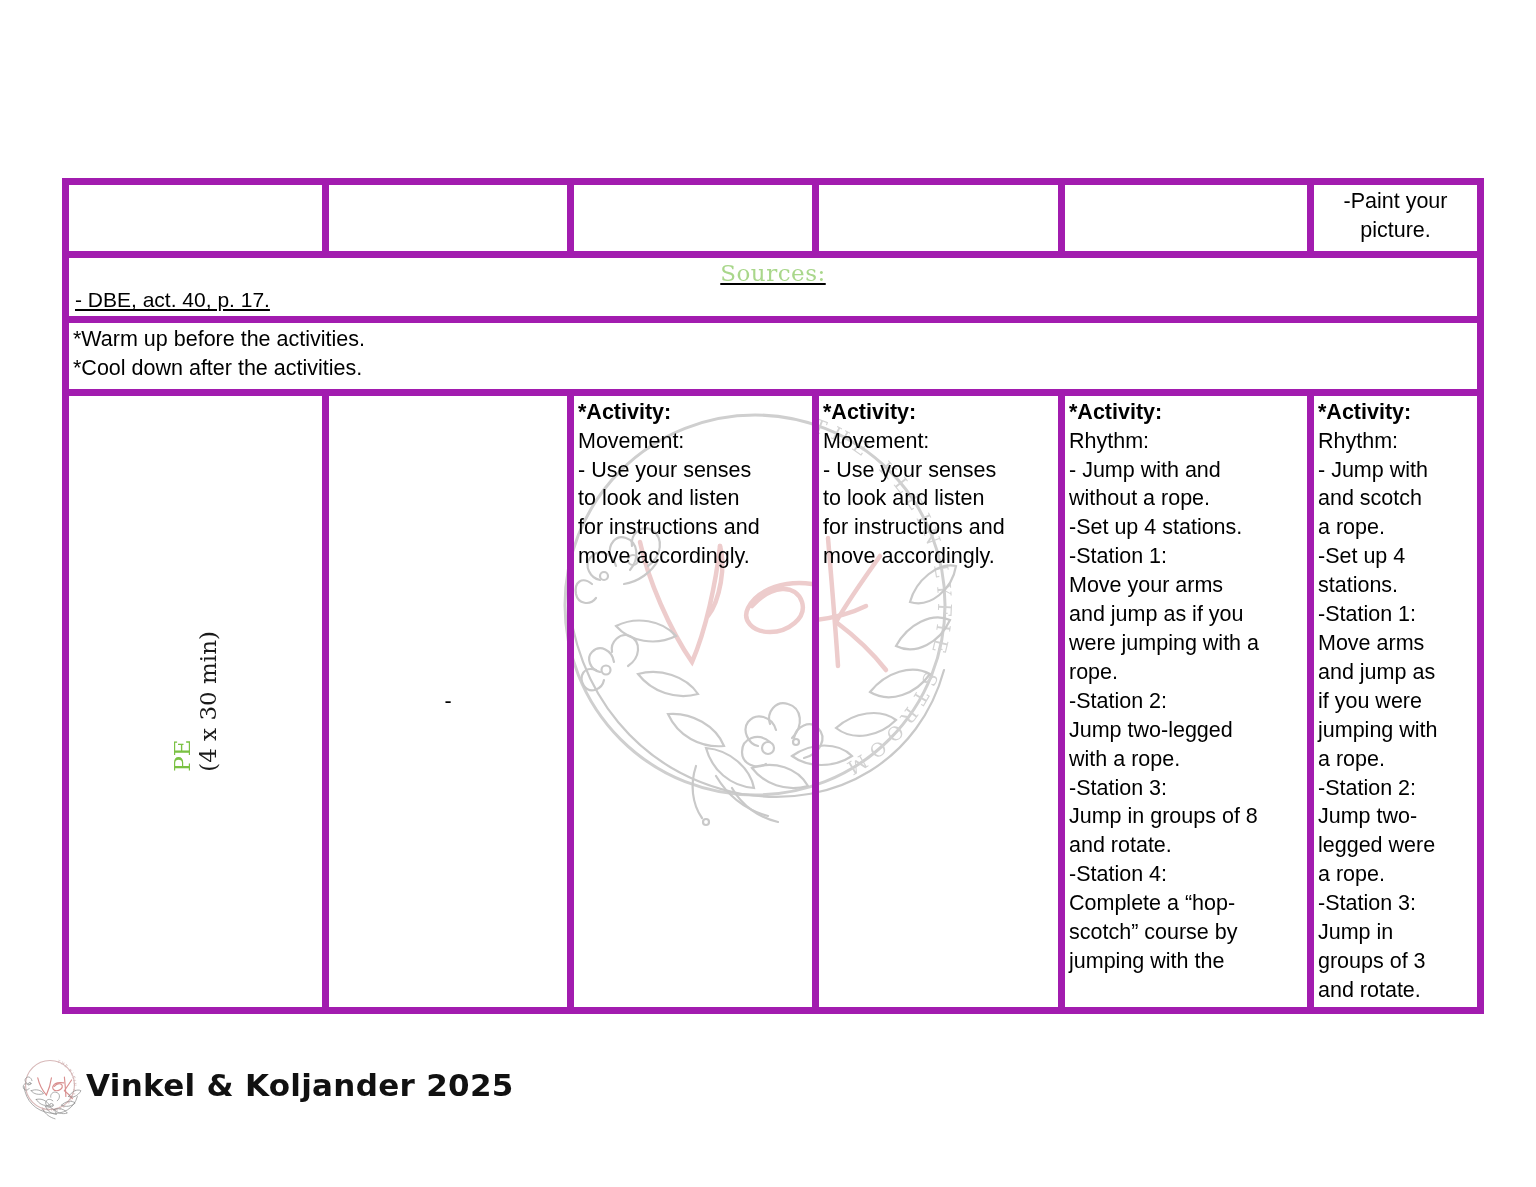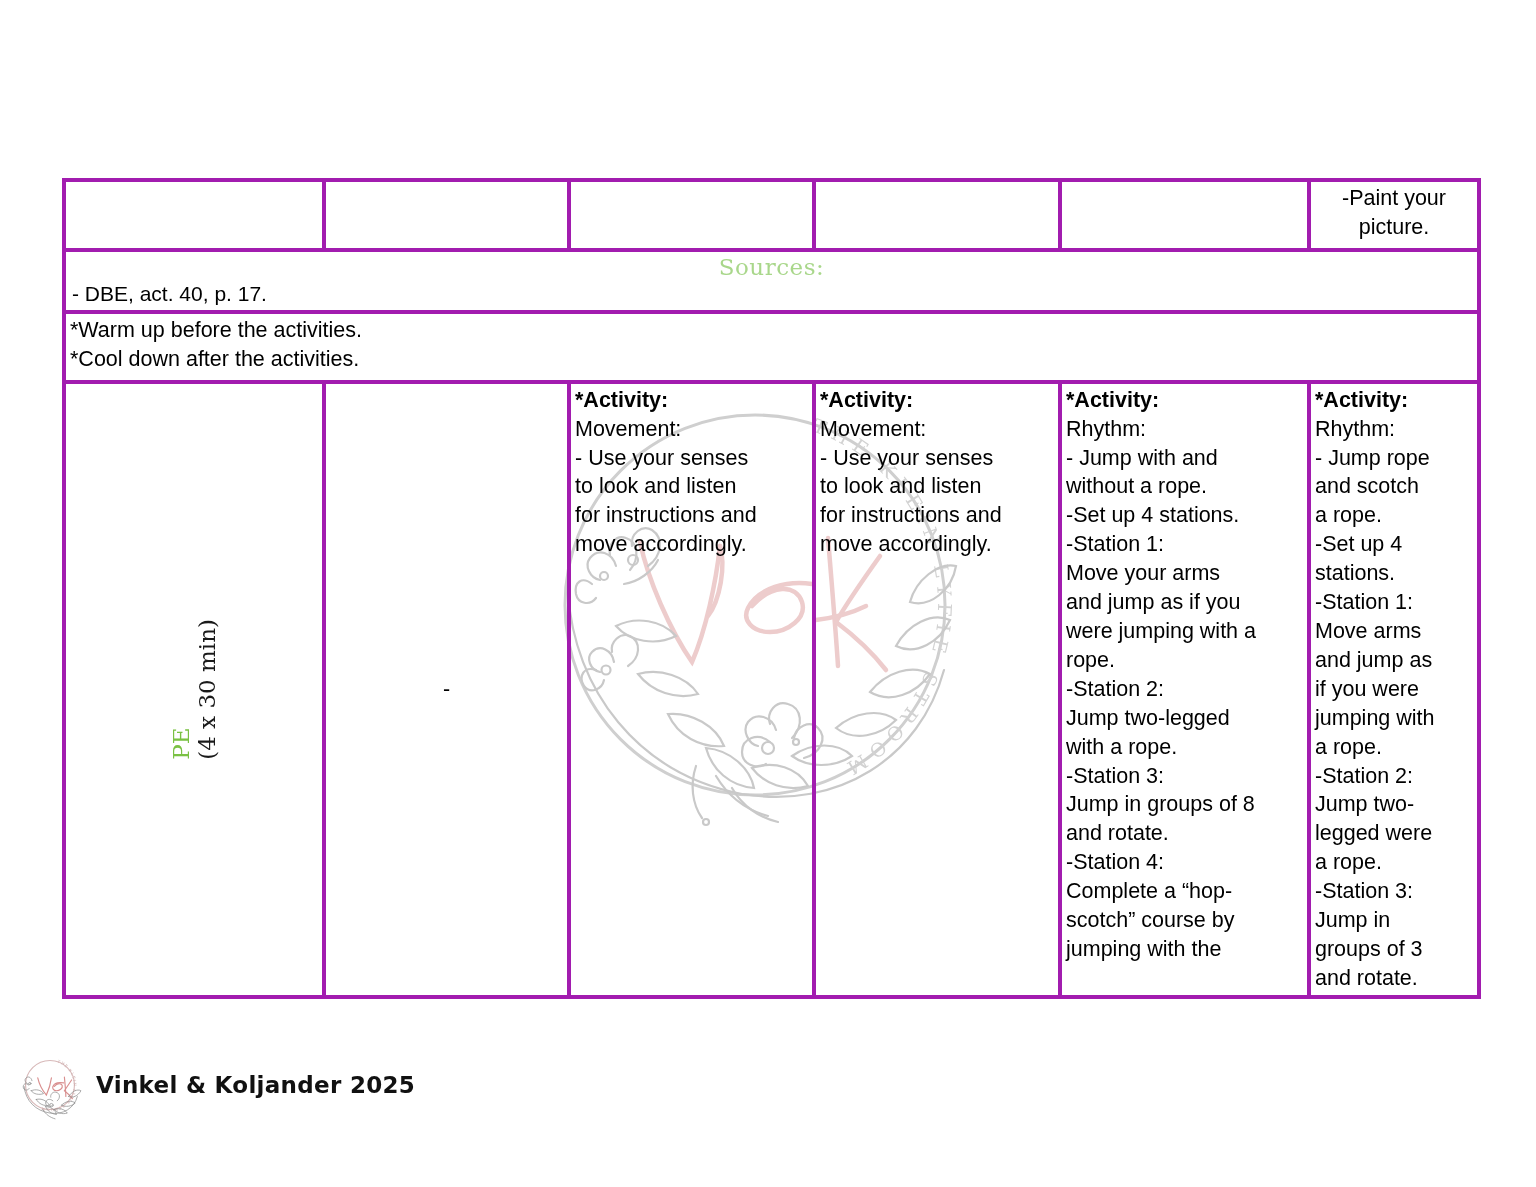--- a/index.html
+++ b/index.html
@@ -34,41 +34,41 @@
     width: 1415px;
     z-index: 2;
   }
   table.plan {
     border-collapse: collapse;
     table-layout: fixed;
     width: 1415px;
     background: transparent;
   }
   table.plan td {
-    border: 4px solid #a21caf;
+    border: 7px solid #a21caf;
     vertical-align: top;
     padding: 2px 4px;
     font-size: 21.5px;
     line-height: 1.345;
     color: #000000;
     background: transparent;
     margin-top: 27px;
   }
   
   col.c1 { width: 260px; }
   col.c2 { width: 245px; }
   col.c3 { width: 245px; }
   col.c4 { width: 246px; }
   col.c5 { width: 249px; }
   col.c6 { width: 170px; }
   .row-blank td { height: 62px; }
   .paint-cell { text-align: center; }
 
   
-  .sources-row td { height: 48px; padding-top: 1px; padding-bottom: 2px; }
+  .sources-row td { height: 48px; padding-top: 1px; padding-bottom: 2px; text-decoration: underline; }
   .sources-title {
     text-align: center;
     color: #a9d78b;
     font-family: "DejaVu Serif", serif;
     font-size: 23px;
     letter-spacing: 0.5px;
     line-height: 1.15;
     font-weight: 400;
   }
   .sources-line {
@@ -114,23 +114,23 @@
     left: 0;
     top: 1040px;
     width: 1536px;
     height: 90px;
     display: flex;
     align-items: center;
     z-index: 3;
   }
   #footer-logo { margin-left: 14px; width: 72px; height: 72px; }
   #footer-text {
-    margin-left: 10px;
+    margin-left: 0;
     font-family: "DejaVu Sans", sans-serif;
-    font-size: 23px;
+    font-size: 31px;
     font-weight: bold;
     color: #111111;
     letter-spacing: 0.3px;
   }
 </style>
 </head>
 <body>
 
 <svg id="watermark" viewBox="0 0 470 470" xmlns="http://www.w3.org/2000/svg">
   <defs>
@@ -292,21 +292,21 @@
           <div class="col-text act-body">and rotate.</div>
           <div class="col-text act-body">-Station 4:</div>
           <div class="col-text act-body">Complete a “hop-</div>
           <div class="col-text act-body">scotch” course by</div>
           <div class="col-text act-body">jumping with the</div>
         </td>
 
         <td>
           <div class="col-text act-head">*Activity:</div>
           <div class="col-text act-body">Rhythm:</div>
-          <div class="col-text act-body">- Jump rope</div>
+          <div class="col-text act-body">- Jump with</div>
           <div class="col-text act-body">and scotch</div>
           <div class="col-text act-body">a rope.</div>
           <div class="col-text act-body">-Set up 4</div>
           <div class="col-text act-body">stations.</div>
           <div class="col-text act-body">-Station 1:</div>
           <div class="col-text act-body">Move arms</div>
           <div class="col-text act-body">and jump as</div>
           <div class="col-text act-body">if you were</div>
           <div class="col-text act-body">jumping with</div>
           <div class="col-text act-body">a rope.</div>

